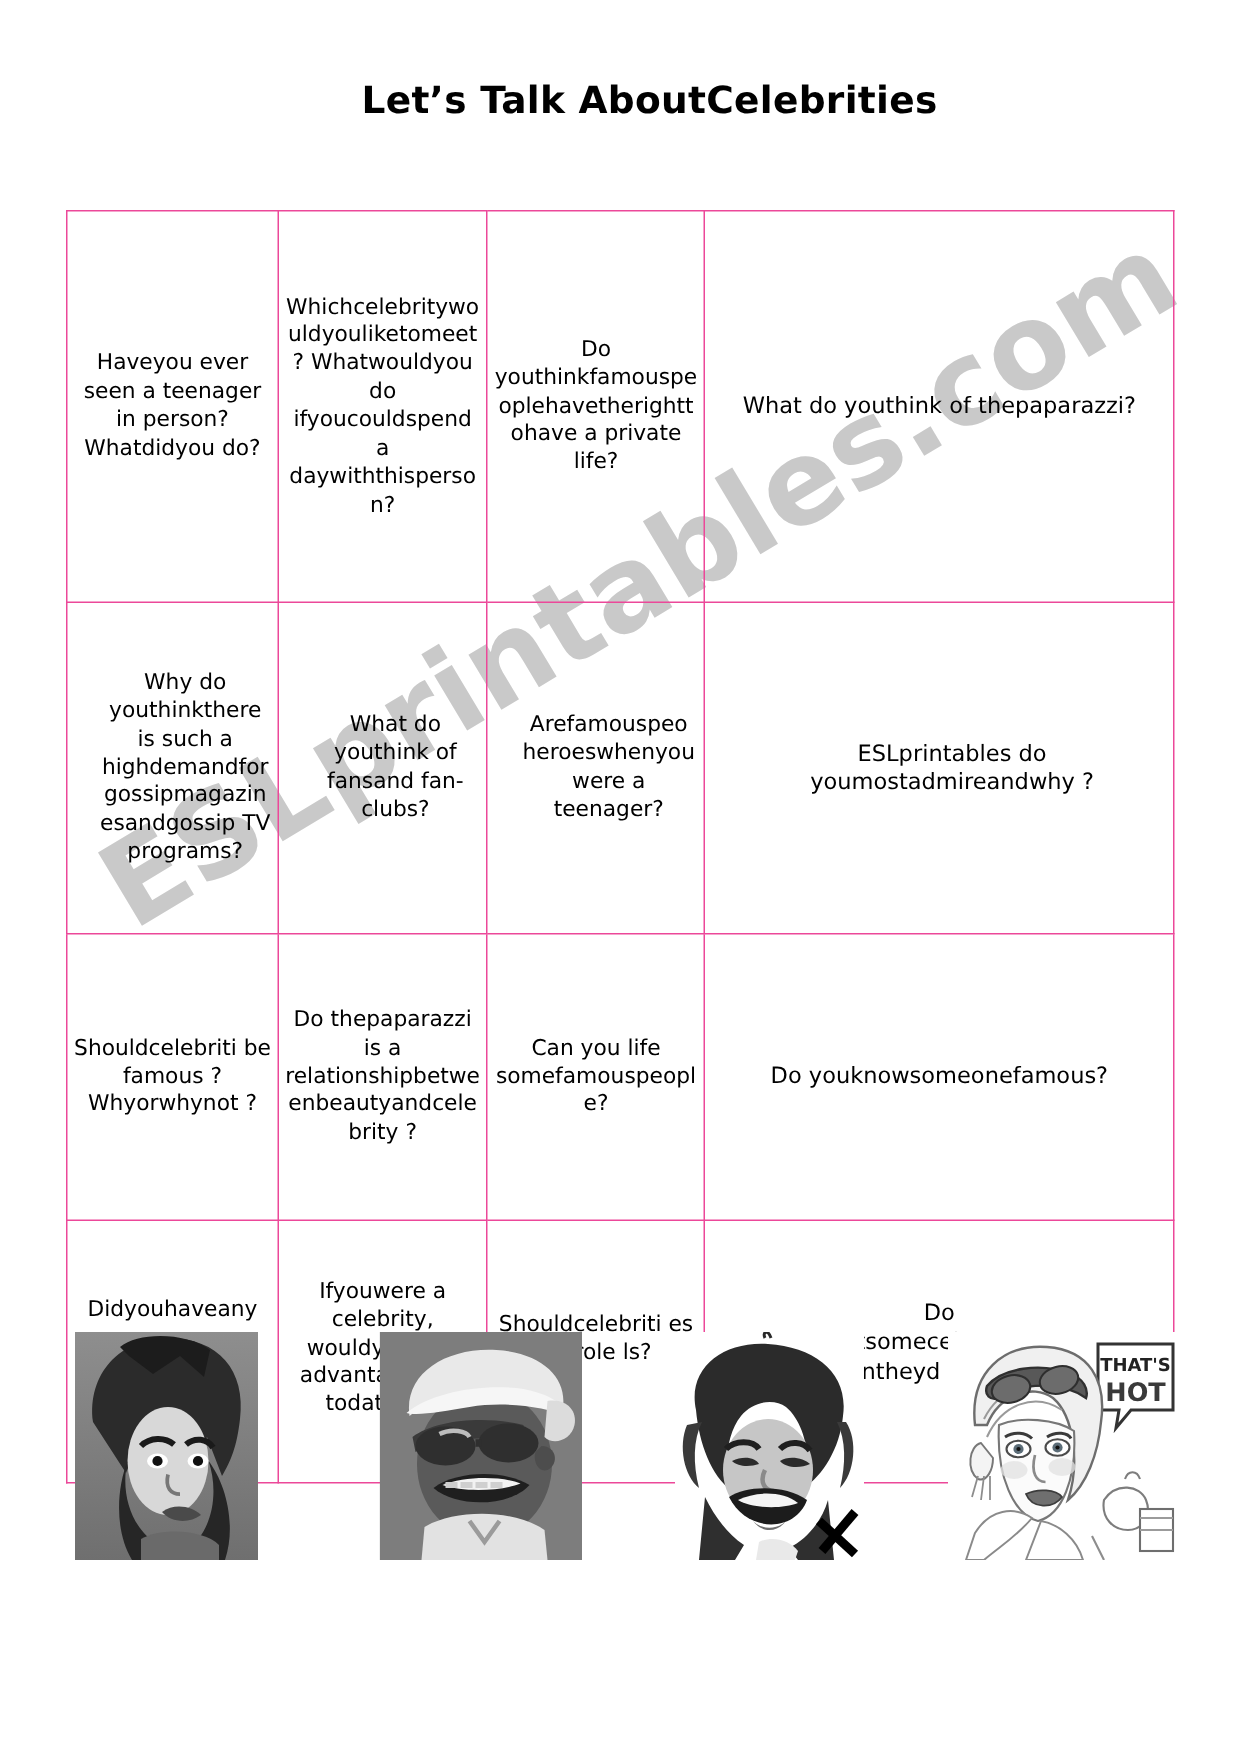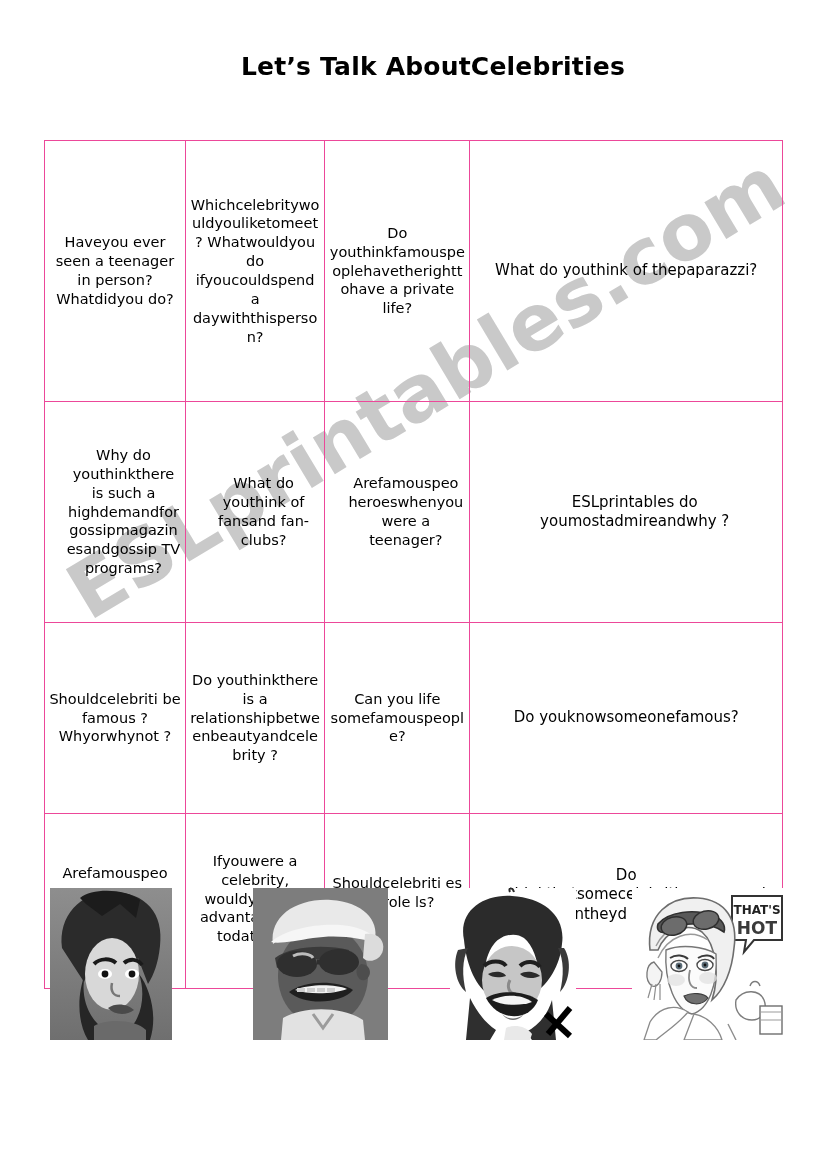--- a/index.html
+++ b/index.html
@@ -156,32 +156,32 @@
           </td>
         <td class="c4">
             <span class="cell-text">ESLprintables do youmostadmireandwhy ?</span>
           </td>
       </tr>
       <tr class="r3">
         <td class="c1">
             <span class="cell-text">Shouldcelebriti be famous ?Whyorwhynot ?</span>
           </td>
         <td class="c2">
-            <span class="cell-text">Do youthinkthere is a relationshipbetweenbeautyandcelebrity ?</span>
+            <span class="cell-text">Do thepaparazzi is a relationshipbetweenbeautyandcelebrity ?</span>
           </td>
         <td class="c3">
             <span class="cell-text">Can you life somefamouspeople?</span>
           </td>
         <td class="c4">
             <span class="cell-text">Do youknowsomeonefamous?</span>
           </td>
       </tr>
       <tr class="r4">
         <td class="c1">
-            <span class="cell-text">Arefamouspeo</span>
+            <span class="cell-text">Didyouhaveany</span>
           </td>
         <td class="c2">
             <span class="cell-text">Ifyouwere a celebrity, wouldyoutake advantage of it todates ns</span>
           </td>
         <td class="c3">
             <span class="cell-text">Shouldcelebriti es be role ls?</span>
           </td>
         <td class="c4">
             <span class="cell-text">Do youthinkthatsomecelebritiesearnmuch antheyd onwhat</span>
           </td>

